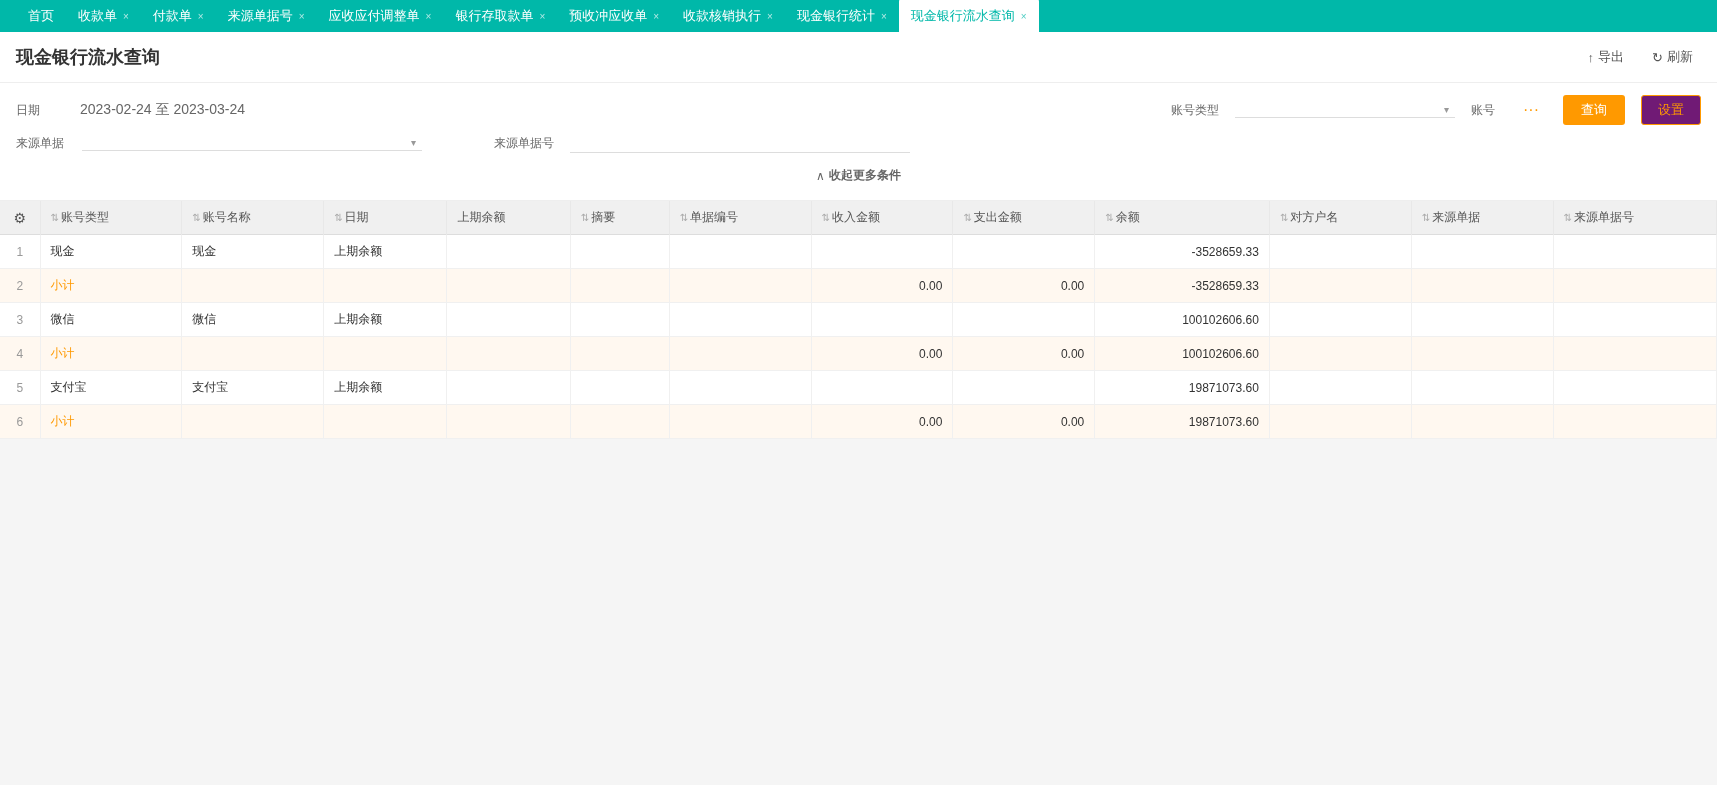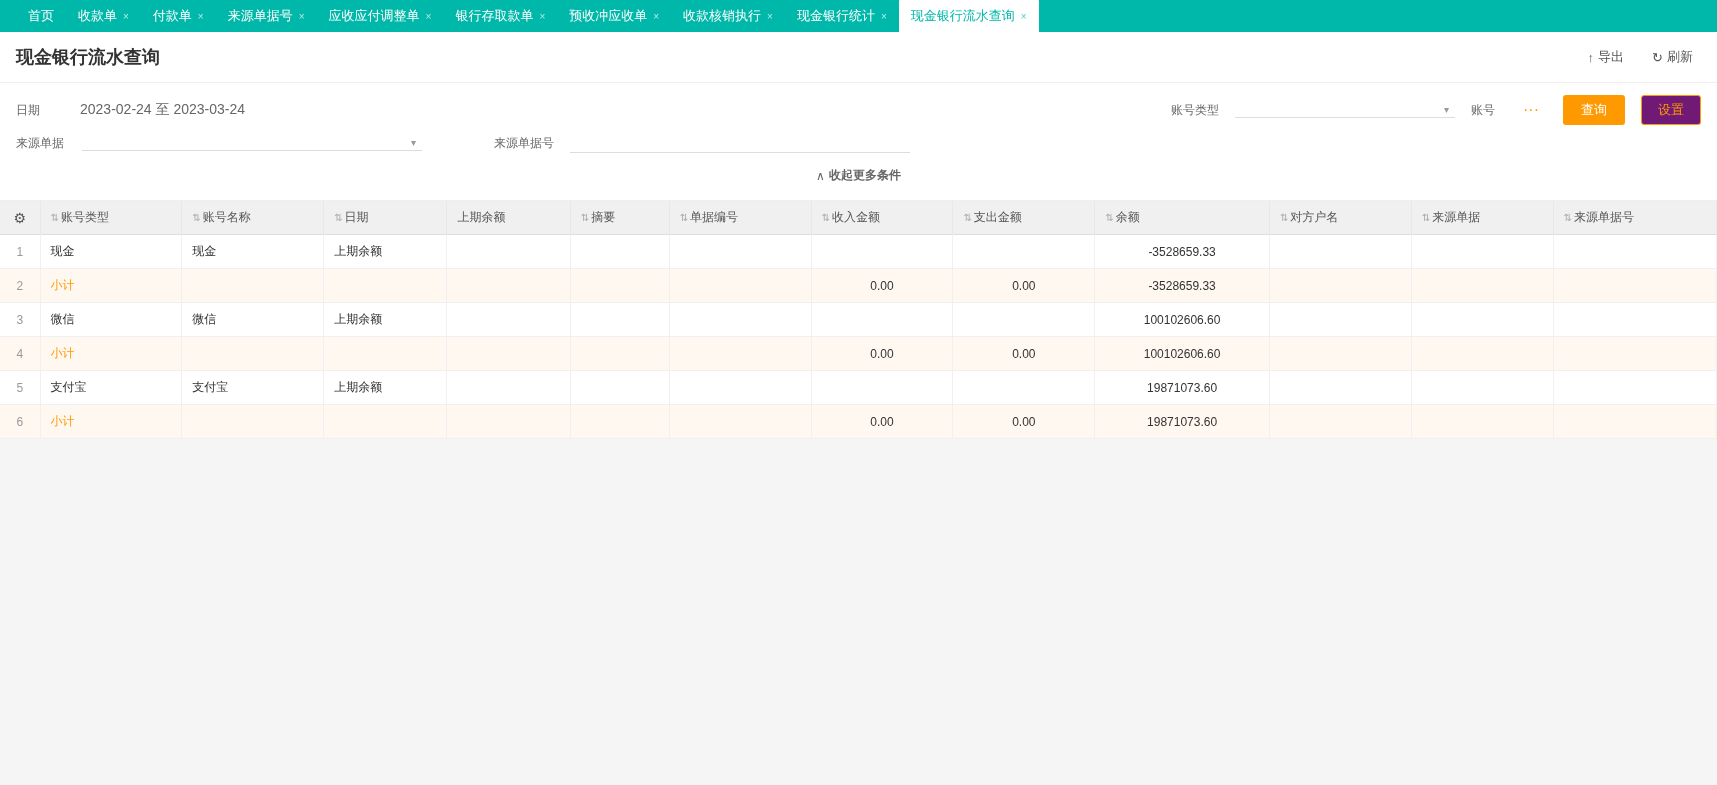--- a/index.html
+++ b/index.html
@@ -190,21 +190,21 @@
     tbody tr.subtotal {
       background: #fff8f0;
     }
     tbody td {
       padding: 8px 10px;
       color: #333;
       white-space: nowrap;
       border-right: 1px solid #f0f0f0;
     }
     tbody td.orange { color: #ff9900; }
-    tbody td.num { text-align: center; }
+    tbody td.num { text-align: right; }
     .row-num { color: #999; text-align: center; }
     .gear-icon { font-size: 14px; color: #555; cursor: pointer; }
 
     .filter-row-2 {
       display: flex;
       align-items: center;
       gap: 16px;
     }
     .filter-input {
       border-bottom: 1px solid #ddd;

